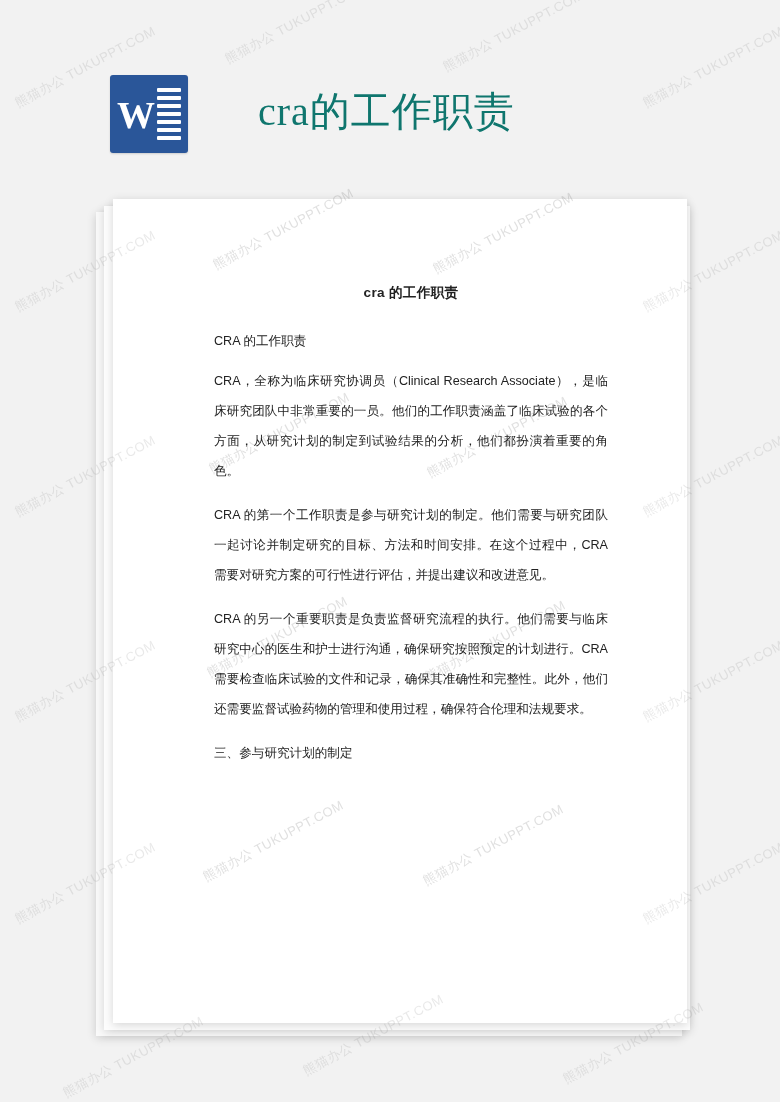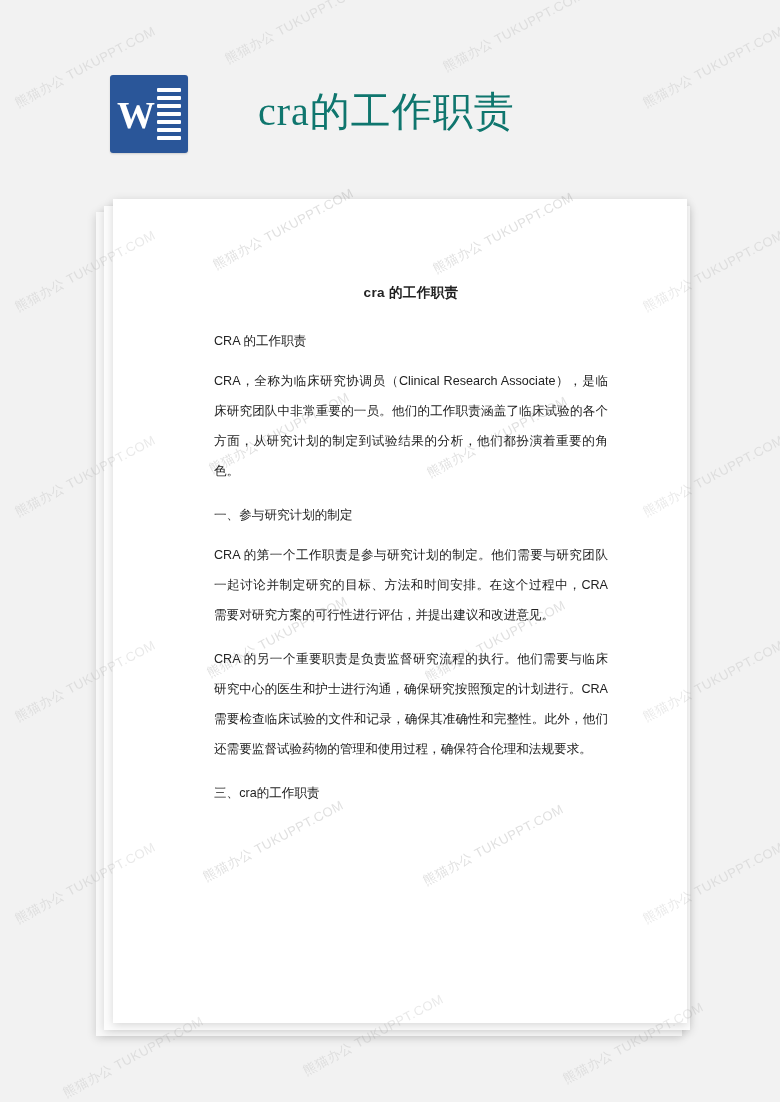--- a/index.html
+++ b/index.html
@@ -107,24 +107,23 @@
   <div class="sheet back1"></div>
   <div class="sheet front"></div>
 </div>
 
 <div class="doc">
   <div class="doc-inner">
     <div class="doc-h1">cra 的工作职责</div>
 
     <div class="doc-p tight">CRA 的工作职责</div>
     <div class="doc-p">CRA，全称为临床研究协调员（Clinical Research Associate），是临床研究团队中非常重要的一员。他们的工作职责涵盖了临床试验的各个方面，从研究计划的制定到试验结果的分析，他们都扮演着重要的角色。</div>
-    <div class="doc-p tight">一、参与研究计划的制定</div>
     <div class="doc-p">CRA 的第一个工作职责是参与研究计划的制定。他们需要与研究团队一起讨论并制定研究的目标、方法和时间安排。在这个过程中，CRA 需要对研究方案的可行性进行评估，并提出建议和改进意见。</div>
     <div class="doc-p">CRA 的另一个重要职责是负责监督研究流程的执行。他们需要与临床研究中心的医生和护士进行沟通，确保研究按照预定的计划进行。CRA 需要检查临床试验的文件和记录，确保其准确性和完整性。此外，他们还需要监督试验药物的管理和使用过程，确保符合伦理和法规要求。</div>
-    <div class="doc-p tight">三、cra的工作职责</div>
+    <div class="doc-p tight">三、参与研究计划的制定</div>
   </div>
 </div>
 
 <div id="watermark-layer">
     <div class="wm" style="left: 12px; top: 96px;">熊猫办公 TUKUPPT.COM</div>
     <div class="wm" style="left: 222px; top: 52px;">熊猫办公 TUKUPPT.COM</div>
     <div class="wm" style="left: 440px; top: 60px;">熊猫办公 TUKUPPT.COM</div>
     <div class="wm" style="left: 640px; top: 96px;">熊猫办公 TUKUPPT.COM</div>
     <div class="wm" style="left: 12px; top: 300px;">熊猫办公 TUKUPPT.COM</div>
     <div class="wm dark" style="left: 210px; top: 258px;">熊猫办公 TUKUPPT.COM</div>

